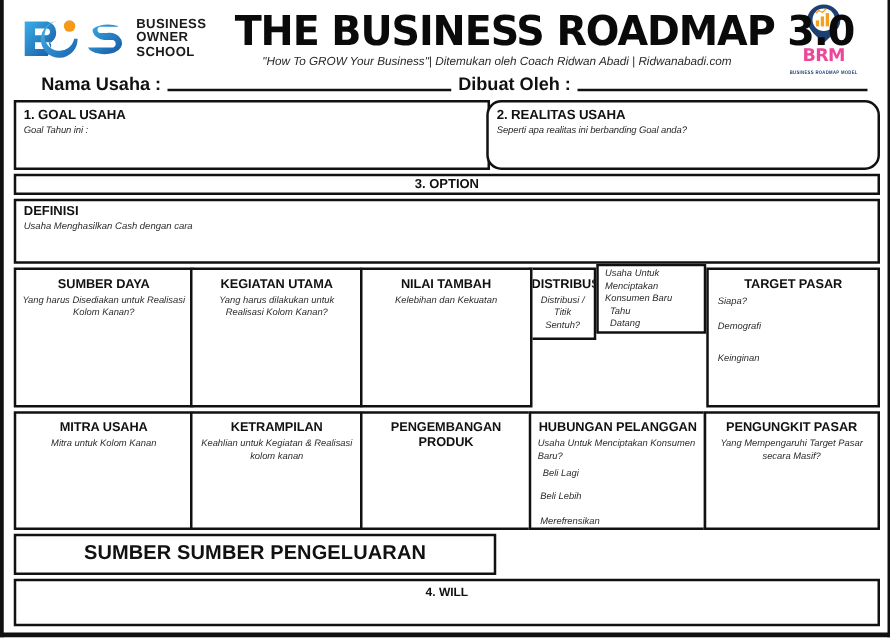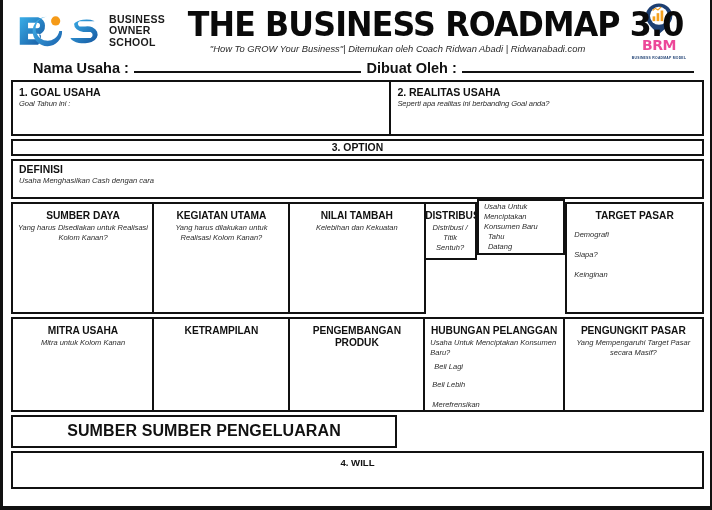--- a/index.html
+++ b/index.html
@@ -153,21 +153,21 @@
     border: 2.6px solid #111;
     background: #fff;
     box-sizing: border-box;
     position: relative;
     overflow: hidden;
   }
 
   
   .goal-row { display: flex; height: 56px; }
   .goal-box { flex: 0 0 381px; }
-  .real-box { flex: 1 1 auto; margin-left: -2.6px; }
+  .real-box { flex: 1 1 auto; margin-left: -2.6px; border-radius: 12px; }
   .blk-title {
     font-size: 10.6px;
     font-weight: bold;
     color: #111;
     padding: 4px 0 0 6px;
     letter-spacing: -0.1px;
   }
   .blk-sub {
     font-size: 7.6px;
     font-style: italic;
@@ -184,21 +184,21 @@
     justify-content: center;
     margin-top: 3px;
   }
   .option-label {
     font-size: 10.4px;
     font-weight: bold;
     color: #111;
   }
 
   
-  .definisi-box { height: 40px; margin-top: 3px; }
+  .definisi-box { height: 52px; margin-top: 3px; }
   .def-title {
     font-size: 10.4px;
     font-weight: bold;
     color: #111;
     padding: 3px 0 0 6px;
   }
   .def-sub {
     font-size: 7.6px;
     font-style: italic;
     color: #2b2b2b;
@@ -402,34 +402,35 @@
         <div class="sub-cell bot">
           <div class="cell-sub left">Usaha Untuk Menciptakan Konsumen Baru</div>
           <div class="list-item">Tahu</div>
           <div class="list-item">Datang</div>
 
         </div>
       </div>
 
       <div class="cell c5 list-spaced">
         <div class="cell-title">TARGET PASAR</div>
+        <div class="list-item" style="padding-left:7px;line-height:14px;">Siapa?</div>
         <div class="list-item" style="padding-left:7px;line-height:26px;">Demografi</div>
-        <div class="list-item" style="padding-left:7px;line-height:14px;">Siapa?</div>
         <div class="list-item" style="padding-left:7px;line-height:26px;">Keinginan</div>
       </div>
     </div>
 
     <div class="grid-row row2">
       <div class="cell c1">
         <div class="cell-title">MITRA USAHA</div>
         <div class="cell-sub">Mitra untuk Kolom Kanan</div>
       </div>
 
       <div class="cell c2">
         <div class="cell-title">KETRAMPILAN</div>
+        <div class="cell-sub">Keahlian untuk Kegiatan &amp; Realisasi kolom kanan</div>
       </div>
 
       <div class="cell c3">
         <div class="cell-title">PENGEMBANGAN PRODUK</div>
       </div>
 
       <div class="cell c4">
         <div class="cell-title">HUBUNGAN PELANGGAN</div>
         <div class="cell-sub left">Usaha Untuk Menciptakan Konsumen Baru?</div>
         <div class="list-item" style="line-height:17px;">Beli Lagi</div>

